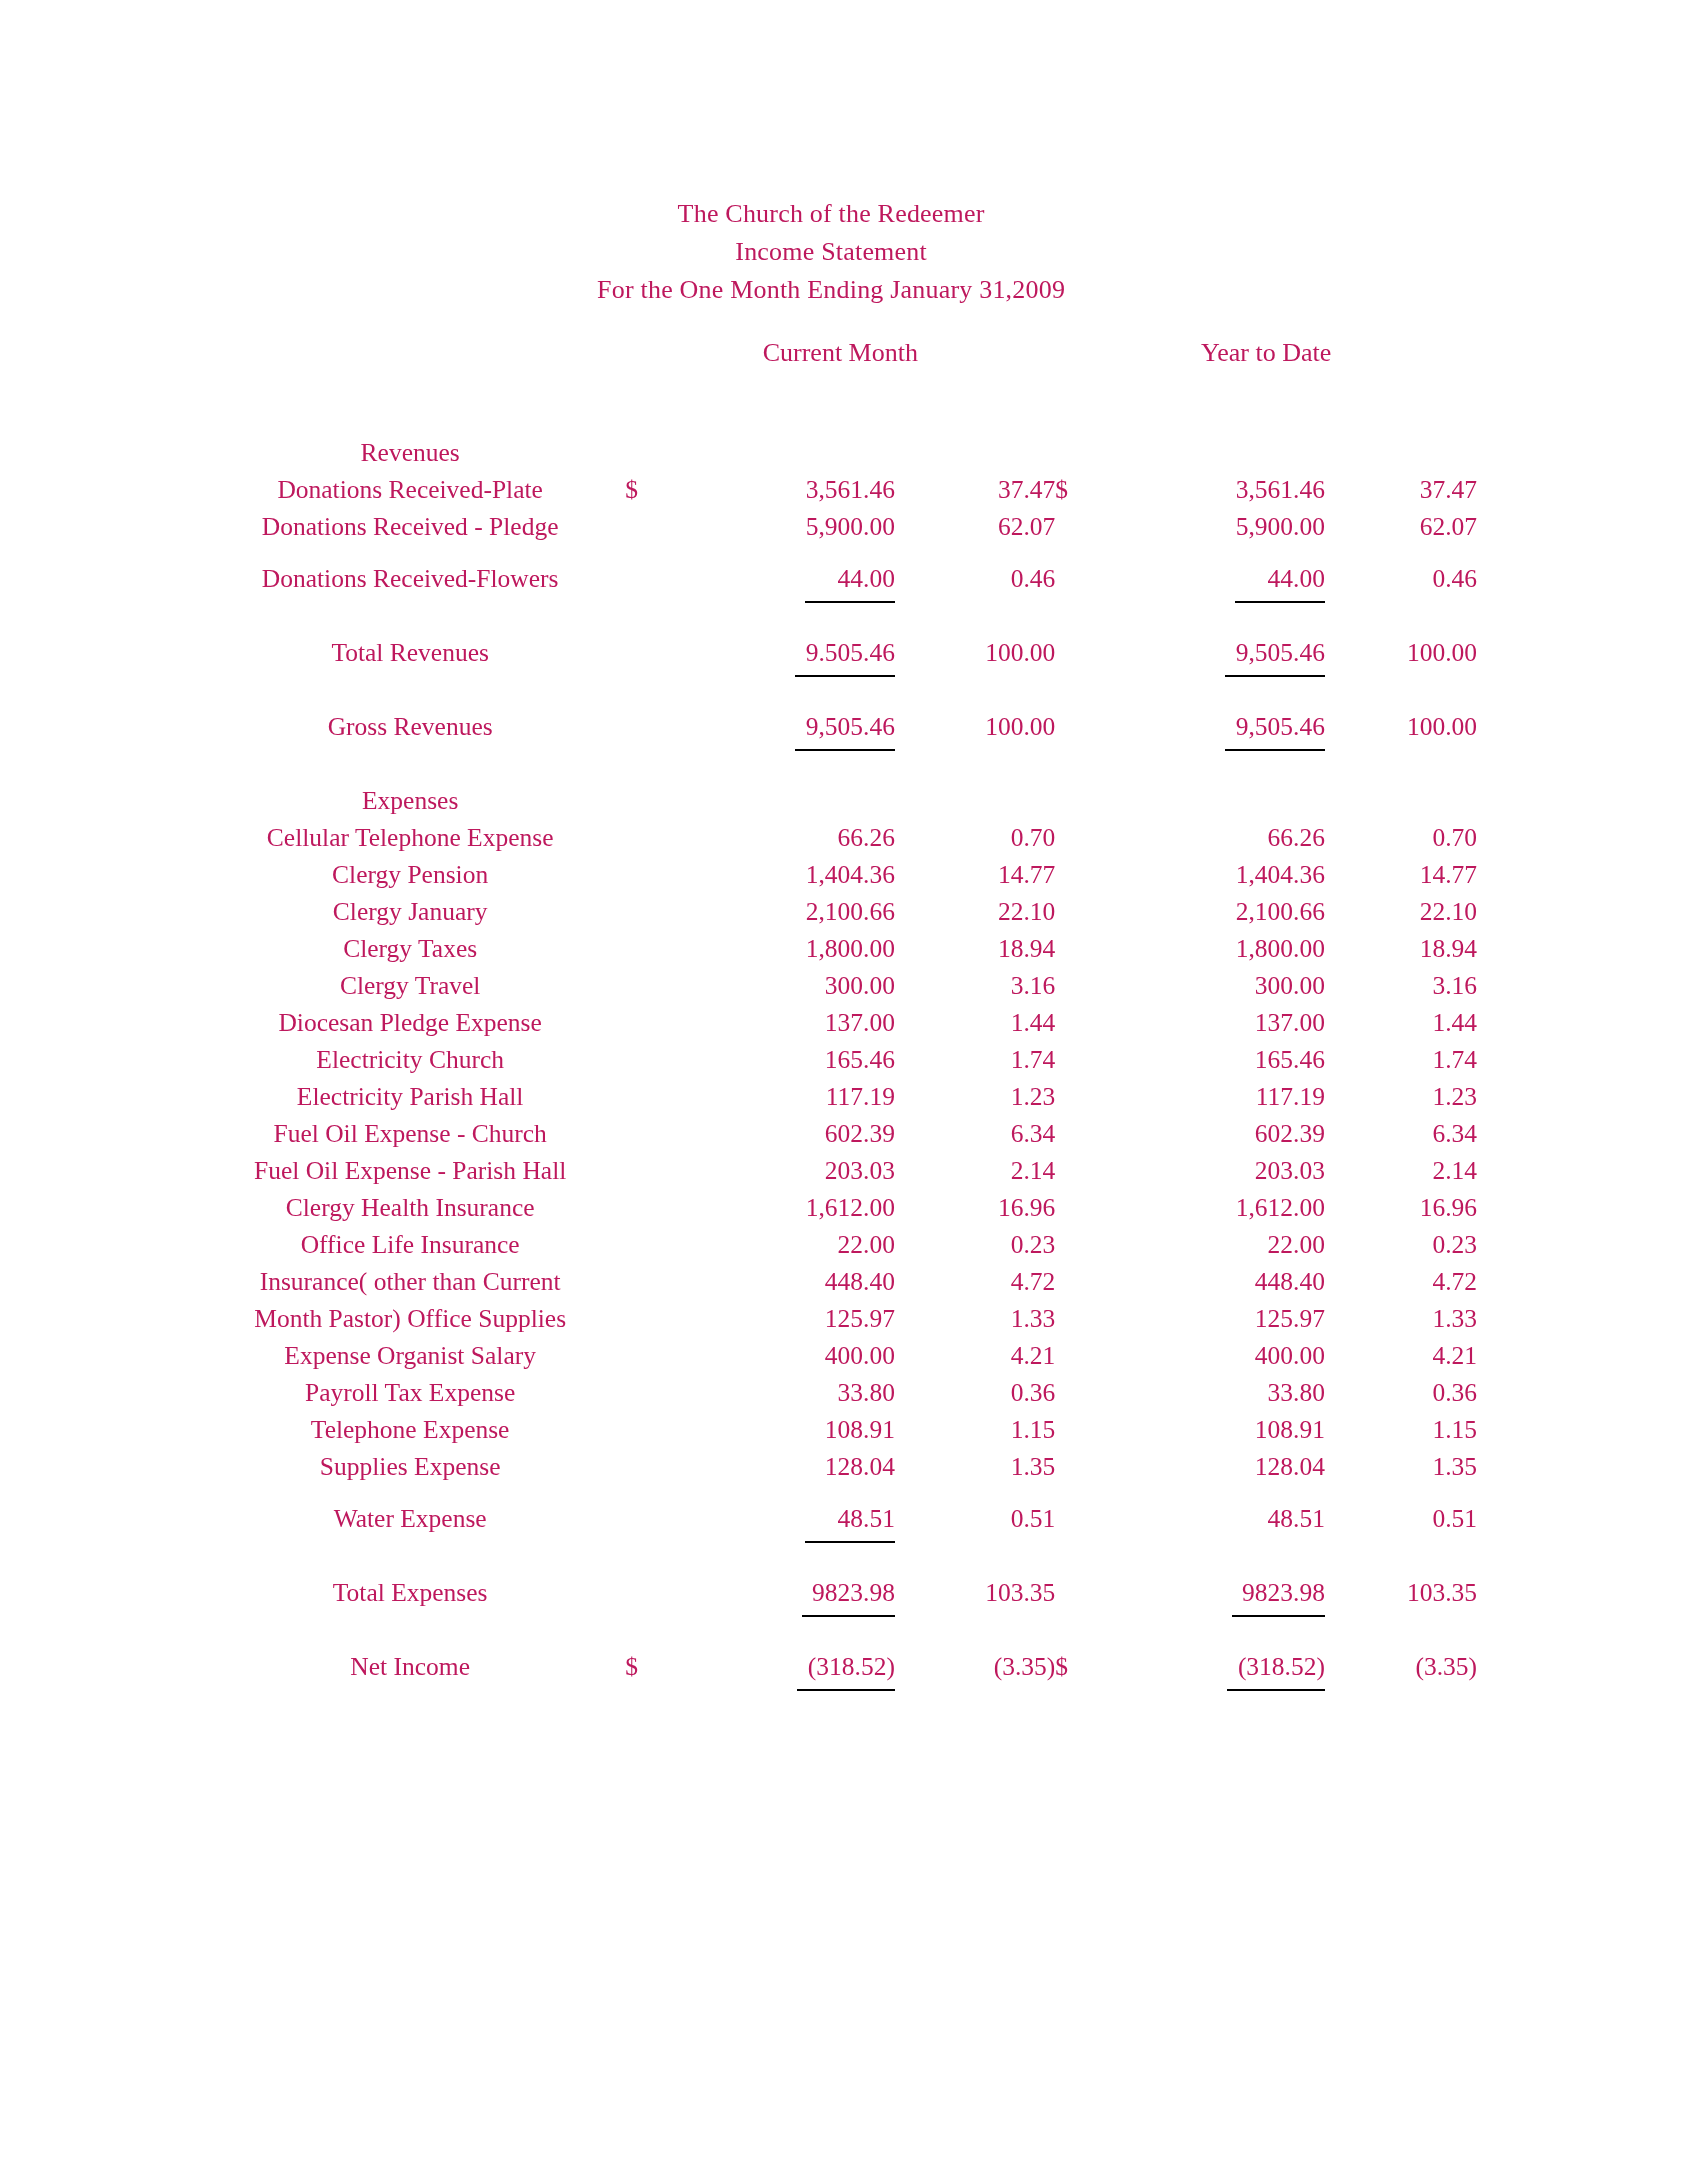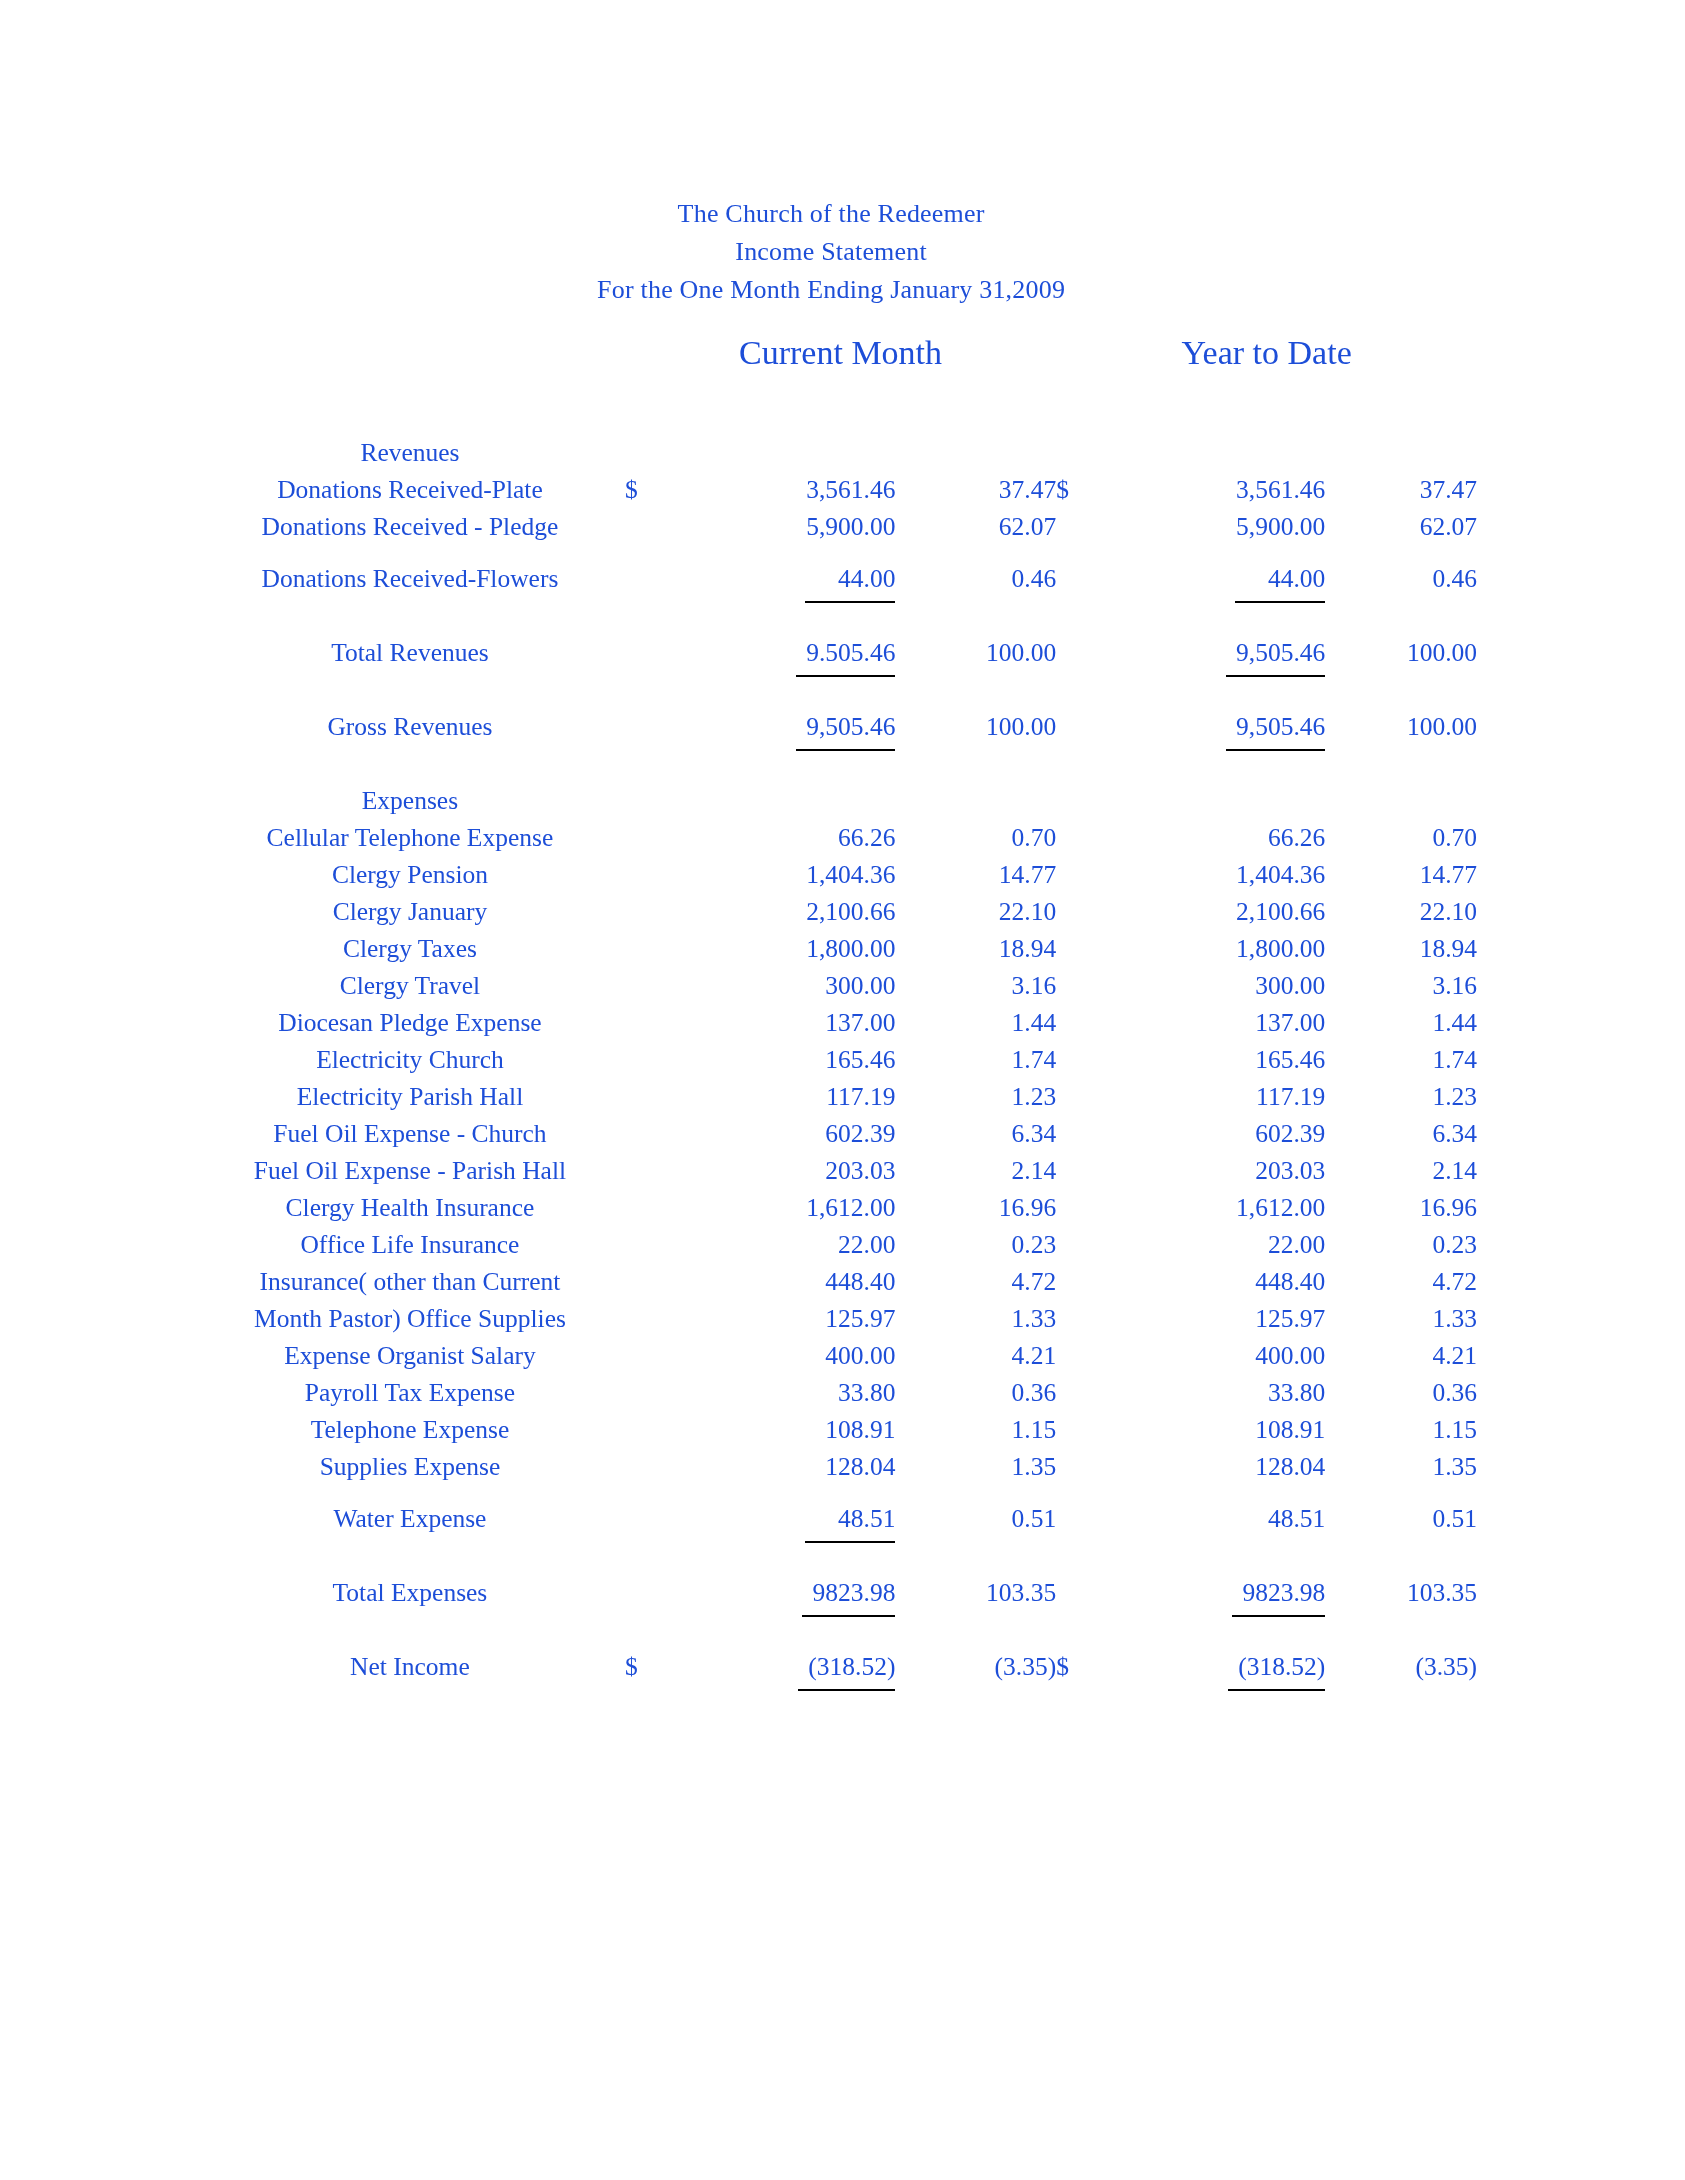--- a/index.html
+++ b/index.html
@@ -6,21 +6,21 @@
     margin: 0;
     padding: 0;
     background: #ffffff;
   }
   .page {
     position: relative;
     width: 1685px;
     height: 2180px;
     background: #ffffff;
     font-family: "Liberation Serif", "DejaVu Serif", serif;
-    color: #1d4ed8;
+    color: #be185d;
     overflow: hidden;
   }
 
   
   .title-block {
     position: absolute;
     left: 0;
     top: 195px;
     width: 1685px;
     text-align: center;
@@ -59,21 +59,21 @@
   .c-ytd-sym { width: 63px;  text-align: left; }
   .c-ytd-val { width: 219px; text-align: right; }
   .c-ytd-pct { width: 158px; text-align: right; padding-right: 3.5px; }
 
   
   tr.spacer td { height: 37px; line-height: 37px; font-size: 0; }
   tr.spacer-sm td { height: 26px; line-height: 26px; font-size: 0; }
 
   
   .colhead {
-    font-size: 34px;
+    font-size: 26px;
     text-align: center;
     white-space: nowrap;
   }
 
   
   
   .ul-single  { position: relative; }
   .ul-single > span.fig { position: relative; display: inline-block; margin-top: 15px; }
   .ul-single > span.fig::after {
     content: "";

